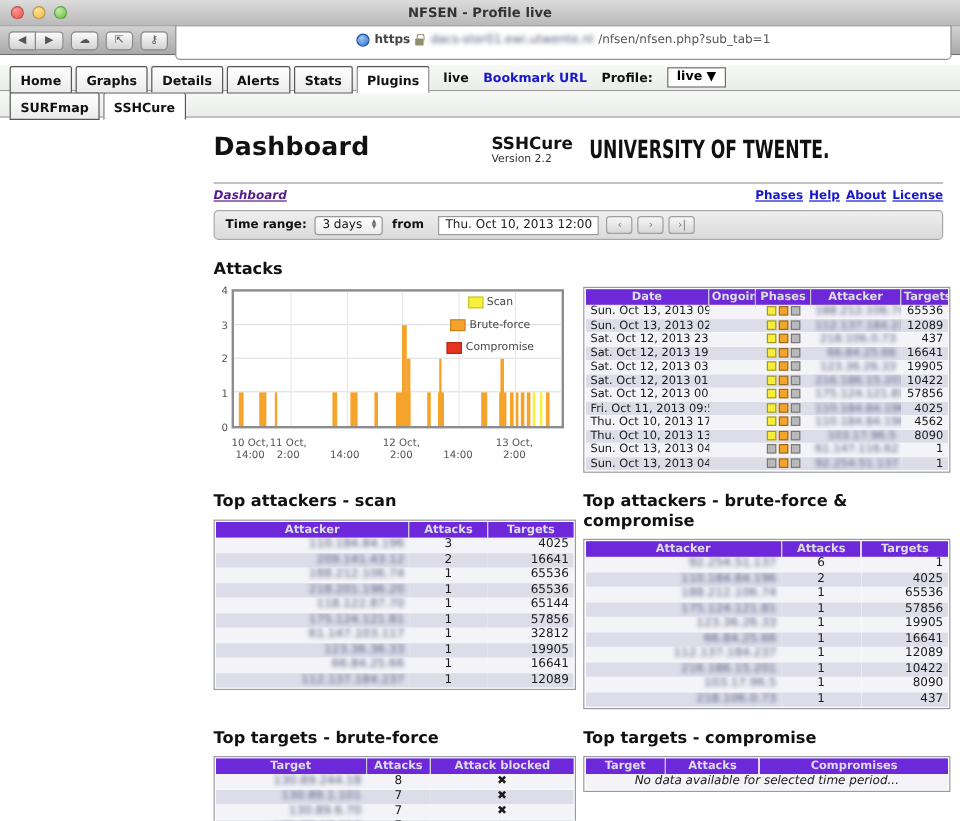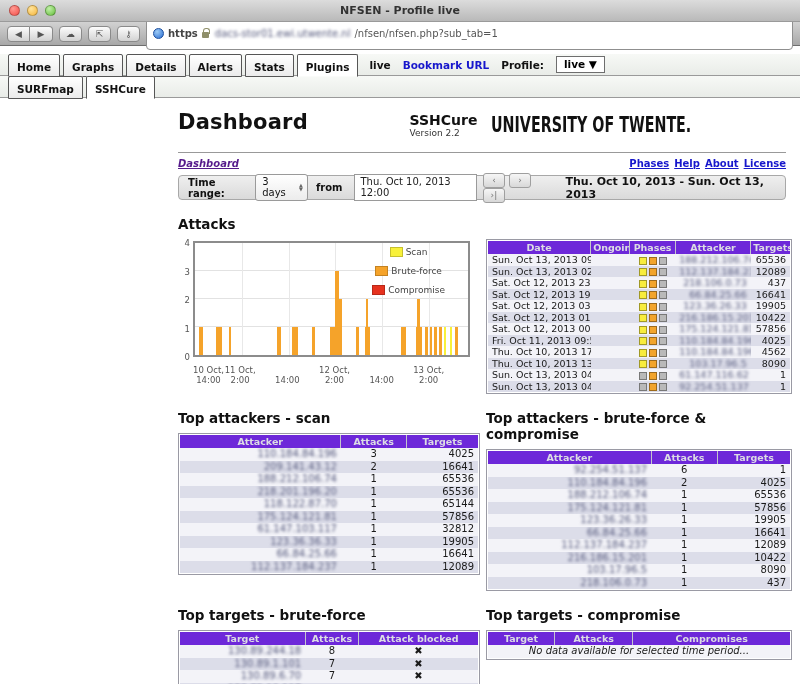--- a/index.html
+++ b/index.html
@@ -21,21 +21,21 @@
              border-bottom:1px solid #6e6e6e; display:flex; align-items:center;
              padding:0 7px; gap:6px; }
   .tool-group { display:flex; }
   .tool-btn { height:16px; min-width:23px; background:linear-gradient(#fcfcfc,#d2d2d2);
               border:1px solid #8a8a8a; border-radius:4px; font-size:9px; color:#555;
               display:flex; align-items:center; justify-content:center; }
   .tool-group .tool-btn:first-child { border-radius:4px 0 0 4px; }
   .tool-group .tool-btn:last-child { border-radius:0 4px 4px 0; border-left:none; }
   .url-field { flex:1; height:32px; background:#fff; border:1px solid #8f8f8f;
                border-radius:4px; display:flex; align-items:center; gap:4px;
-               padding:0 6px; font-size:10px; color:#333; }
+               padding:0 6px; font-size:10px; color:#333;justify-content:center; }
   .globe { width:11px; height:11px; border-radius:50%;
            background:radial-gradient(circle at 35% 30%, #9ecbf5, #2a6fd4);
            border:1px solid #1d4f9e; flex:0 0 auto; }
   .scheme { font-weight:bold; color:#444; }
   .padlock { width:7px; height:6px; background:#8f8f6a; border-radius:1px;
              position:relative; margin:2px 2px 0 0; }
   .padlock:before { content:""; position:absolute; left:1px; top:-4px; width:5px; height:5px;
                     border:1px solid #8f8f6a; border-bottom:none; border-radius:3px 3px 0 0; }
   .blur { filter:blur(1.7px); color:#565a7d; }
   .url-path { color:#555; }
@@ -189,21 +189,20 @@
       <span class="select-box">
         <span>3 days</span>
         <span class="arrows">
             <span>▲</span>
             <span>▼</span>
           </span>
       </span>
       <span class="lbl">from</span>
       <span class="text-input">Thu. Oct 10, 2013 12:00</span>
       <span id="pager-btns"><span class="pager-btn">‹</span><span class="pager-btn">›</span><span class="pager-btn">›|</span></span>
-      <span class="range-text">Thu. Oct 10, 2013 - Sun. Oct 13, 2013</span>
     </div>
 
     <h2 class="sec">Attacks</h2>
     <div class="grid">
       <div class="chart" id="attacks-chart">
           <div class="plot">
             <div class="hgrid" style="bottom: 25%;"></div>
             <div class="hgrid" style="bottom: 50%;"></div>
             <div class="hgrid" style="bottom: 75%;"></div>
             <div class="vgrid" style="left: 17.15%;"></div>

